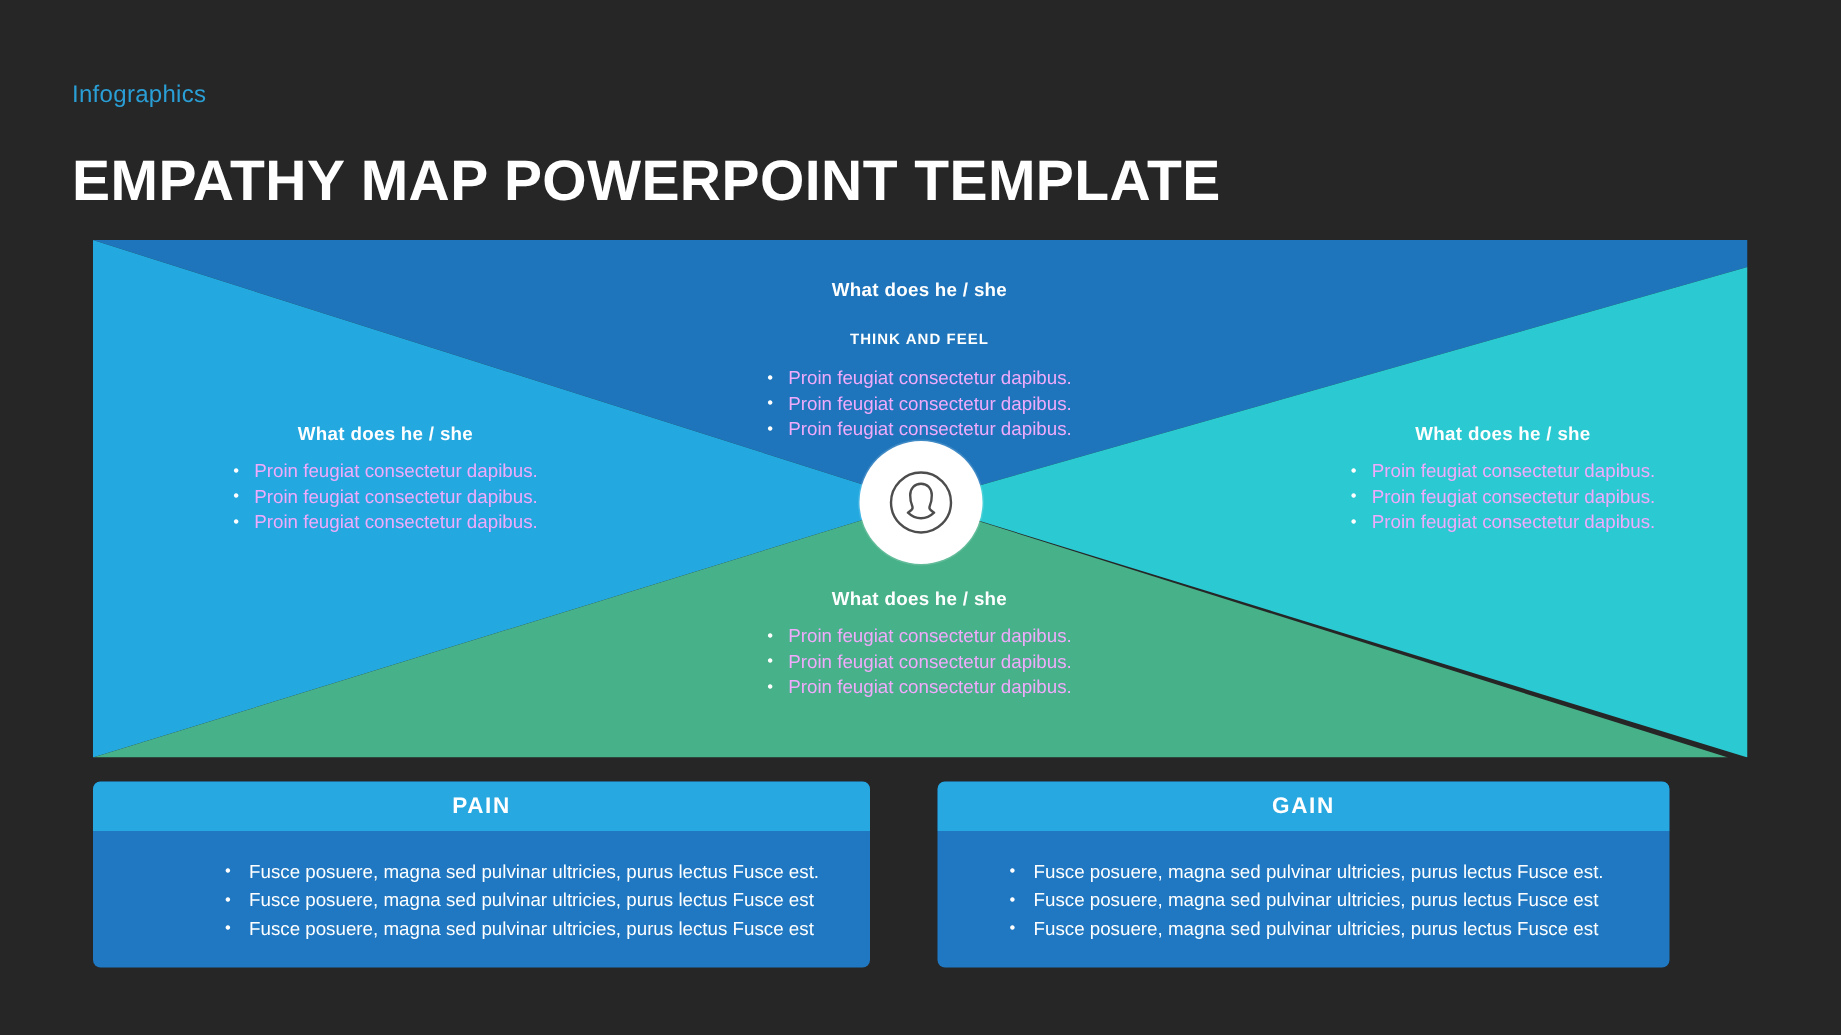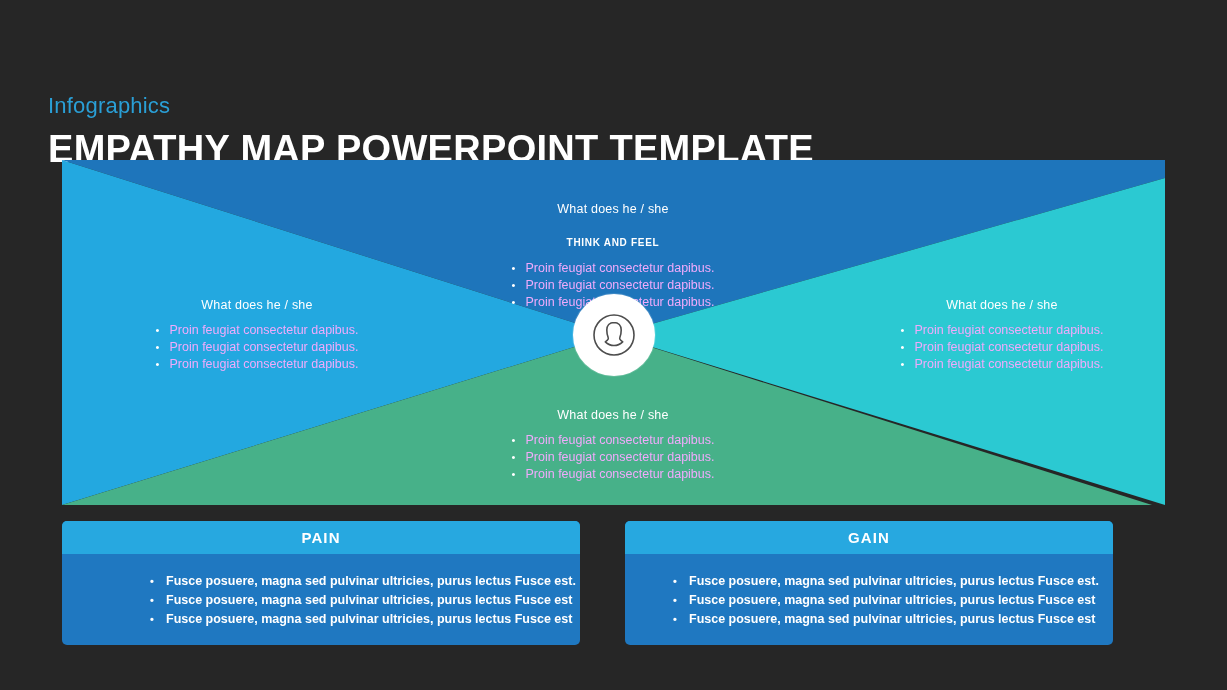--- a/index.html
+++ b/index.html
@@ -18,28 +18,27 @@
 
   
   #slide-header {
     position: absolute;
     left: 48px;
     top: 52px;
     width: 1120px;
   }
   #eyebrow {
     color: #2A9FD6;
-    font-size: 22px;
+    font-size: 16px;
     font-weight: 400;
     letter-spacing: 0.2px;
     line-height: 24px;
-    margin-top: 42px;
   }
   #slide-title {
-    margin-top: 10px;
+    margin-top: 24px;
     font-size: 38px;
     font-weight: 700;
     letter-spacing: 0.3px;
     line-height: 42px;
     color: #ffffff;
     white-space: nowrap;
   }
 
   
   #empathy-map {
@@ -57,25 +56,24 @@
     display: block;
   }
 
   .quad-text {
     position: absolute;
     text-align: center;
     z-index: 3;
   }
   .quad-subtitle {
     font-size: 12.5px;
-    font-weight: 400;
+    font-weight: 700;
     line-height: 17px;
     color: #ffffff;
     letter-spacing: 0.2px;
-    margin-top: 16px;
   }
   .quad-title {
     font-size: 10px;
     font-weight: 700;
     line-height: 19px;
     letter-spacing: 0.7px;
     color: #ffffff;
     margin-top: 15px;
   }
   .quad-list {
@@ -145,21 +143,20 @@
     justify-content: center;
   }
   .info-box-title {
     font-size: 15px;
     font-weight: 700;
     letter-spacing: 1.1px;
     color: #ffffff;
   }
   .info-box-body {
     padding: 18px 11px 0 0;
-    font-weight: bold;
   }
   .info-list {
     margin: 0;
     padding: 0 0 0 88px;
     list-style: none;
   }
   .info-list li {
     font-size: 12.5px;
     line-height: 19px;
     color: #ffffff;

